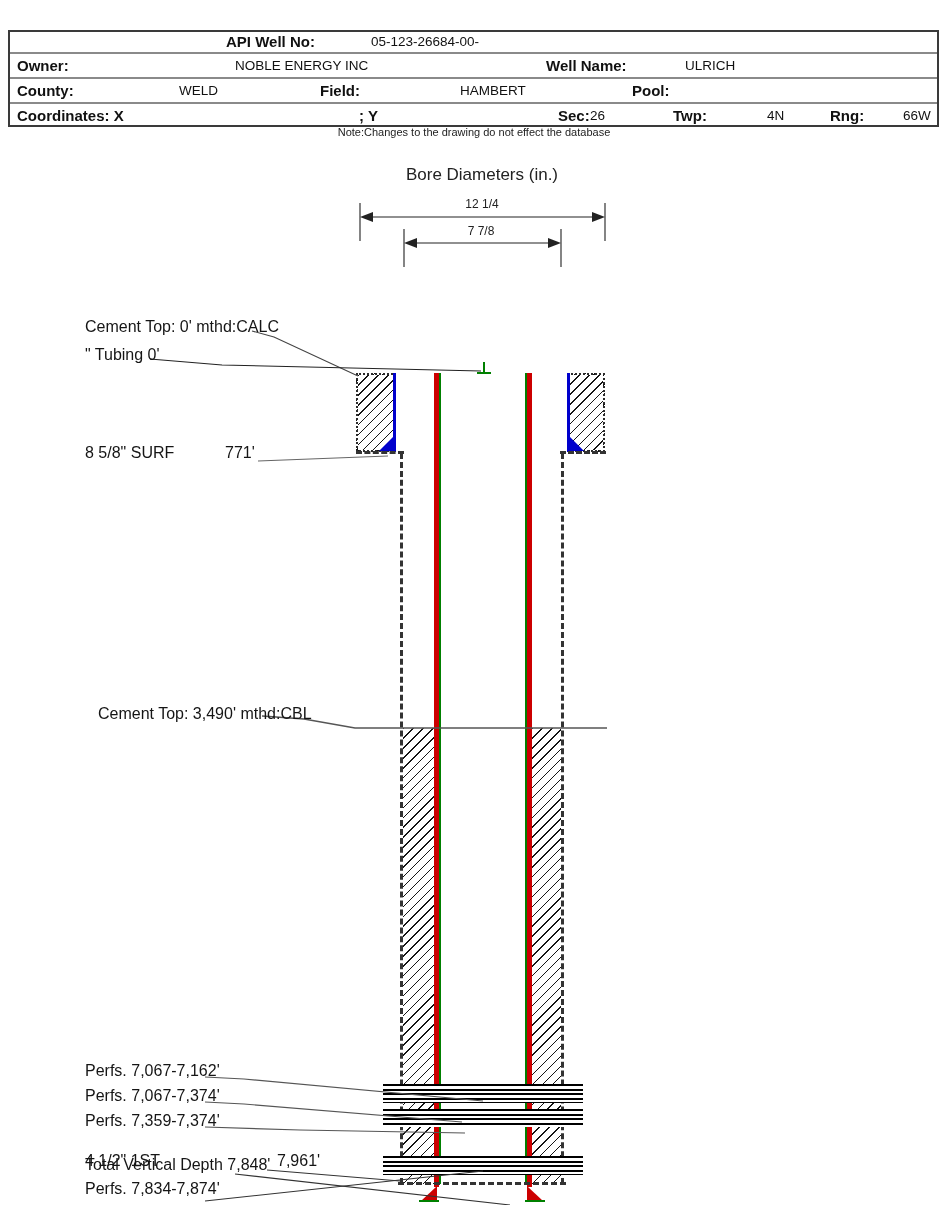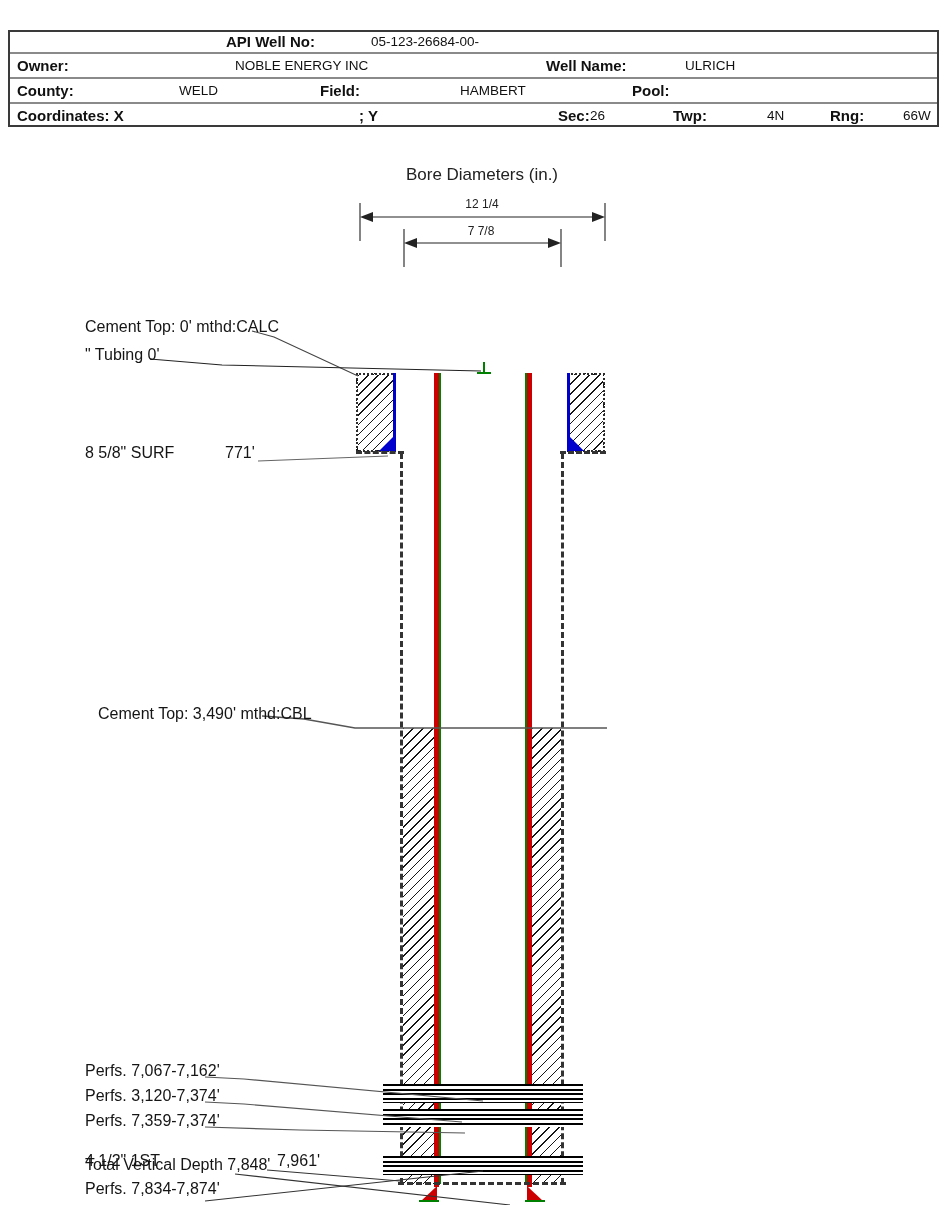--- a/index.html
+++ b/index.html
@@ -61,20 +61,21 @@
       <span class="tcell tlabel" style="left:349px;">; Y</span>
       <span class="tcell tlabel" style="left:548px;">Sec:</span>
       <span class="tcell tvalue" style="left:580px;">26</span>
       <span class="tcell tlabel" style="left:663px;">Twp:</span>
       <span class="tcell tvalue" style="left:757px;">4N</span>
       <span class="tcell tlabel" style="left:820px;">Rng:</span>
       <span class="tcell tvalue" style="left:893px;">66W</span>
     </div>
   </div>
 
+  <div class="abs note">Note:Changes to the drawing do not effect the database</div>
 
   <div class="abs bore-title">Bore Diameters (in.)</div>
   <div class="abs dim-label" style="left:482px;top:197px;">12 1/4</div>
   <div class="abs dim-label" style="left:481px;top:224px;">7 7/8</div>
 
   <div class="abs blk hatch" style="left:356px;top:373px;width:40px;height:79px;"></div>
   <div class="abs blk hatch" style="left:567px;top:373px;width:38px;height:79px;"></div>
 
   <div class="abs" style="left:393px;top:373px;width:3px;height:79px;background:#0000cc;"></div>
   <div class="abs" style="left:567px;top:373px;width:3px;height:79px;background:#0000cc;"></div>
@@ -133,20 +134,20 @@
     <polyline points="235,1174 510,1205" fill="none" stroke="#333" stroke-width="1.1"></polyline>
     <polyline points="205,1201 483,1171" fill="none" stroke="#333" stroke-width="1.1"></polyline>
   </svg>
 
   <div class="abs lbl" style="left:85px;top:318px;">Cement Top: 0' mthd:CALC</div>
   <div class="abs lbl" style="left:85px;top:346px;">" Tubing 0'</div>
   <div class="abs lbl" style="left:85px;top:444px;">8 5/8" SURF</div>
   <div class="abs lbl" style="left:225px;top:444px;">771'</div>
   <div class="abs lbl" style="left:98px;top:705px;">Cement Top: 3,490' mthd:CBL</div>
   <div class="abs lbl" style="left:85px;top:1062px;">Perfs. 7,067-7,162'</div>
-  <div class="abs lbl" style="left:85px;top:1087px;">Perfs. 3,120-7,374'</div>
+  <div class="abs lbl" style="left:85px;top:1087px;">Perfs. 7,067-7,374'</div>
   <div class="abs lbl" style="left:85px;top:1112px;">Perfs. 7,359-7,374'</div>
   <div class="abs lbl" style="left:85px;top:1152px;">4 1/2" 1ST</div>
   <div class="abs lbl" style="left:277px;top:1152px;">7,961'</div>
   <div class="abs lbl" style="left:85px;top:1156px;">Total Vertical Depth 7,848'</div>
   <div class="abs lbl" style="left:85px;top:1180px;">Perfs. 7,834-7,874'</div>
 
 </div>
 
 </body></html>

